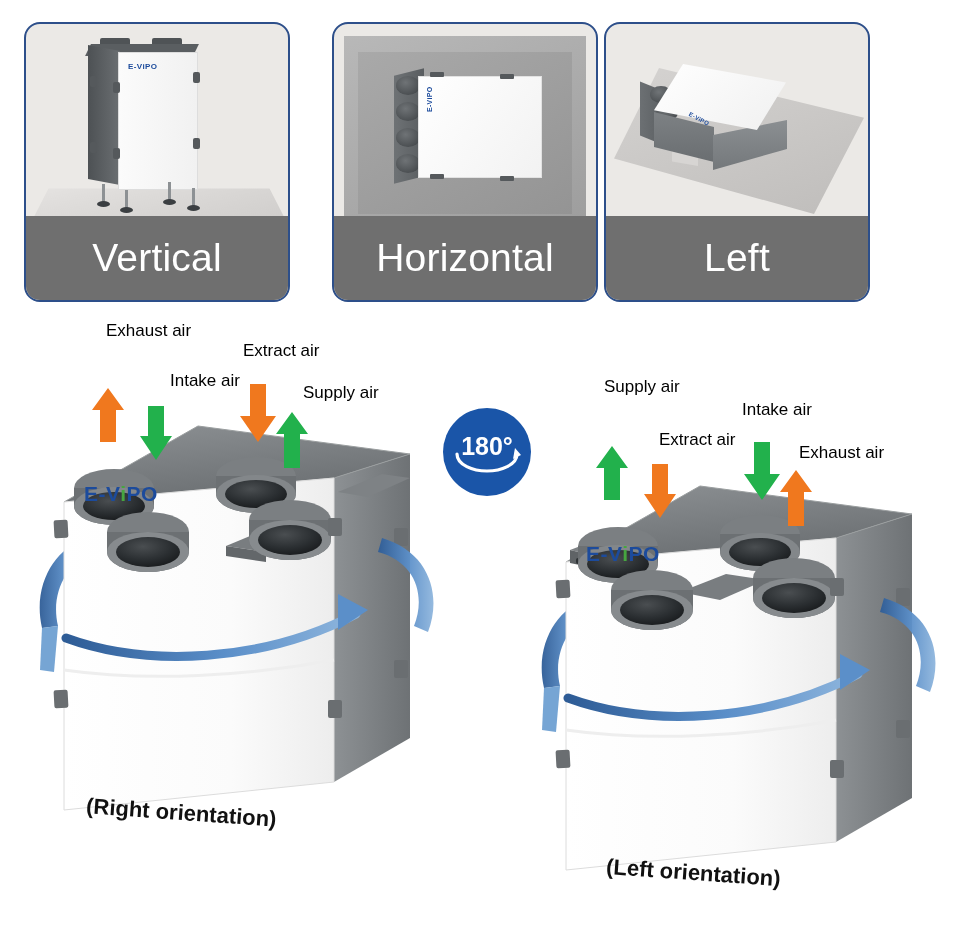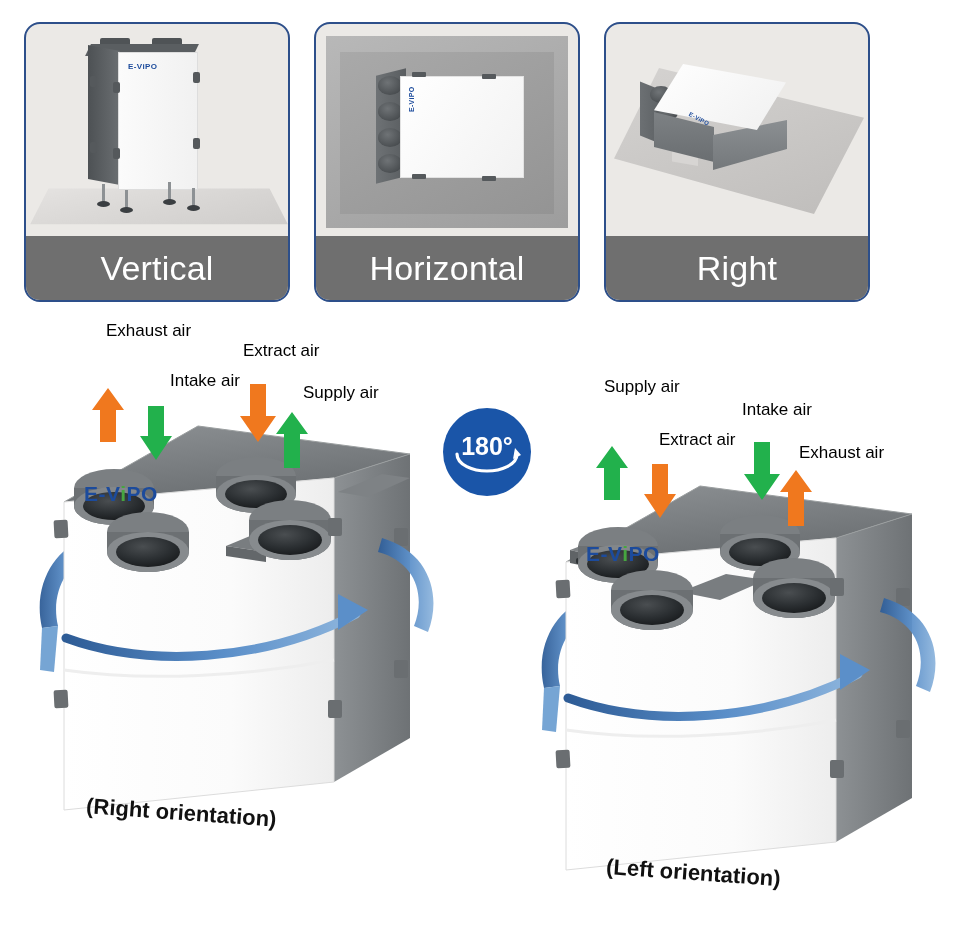--- a/index.html
+++ b/index.html
@@ -12,28 +12,28 @@
 
   
   .cards{position:absolute;left:0;top:0;width:960px;height:310px;}
   .card{
     position:absolute;top:22px;width:266px;height:280px;
     border:2px solid #2d4f8a;border-radius:16px;
     background:#ebe9e6;overflow:hidden;
     box-sizing:border-box;
   }
   .card.c1{left:24px;}
-  .card.c2{left:314px;padding-left:28px;}
+  .card.c2{left:332px;padding-left:28px;}
   .card.c3{left:604px;}
   .card-photo{position:absolute;left:0;top:0;width:100%;height:216px;overflow:hidden;}
   .card-label{
-    position:absolute;left:0;bottom:0;width:100%;height:64px;
+    position:absolute;left:0;bottom:0;width:100%;height:84px;
     background:#6f6f6f;color:#ffffff;
     display:flex;align-items:center;justify-content:center;
-    font-size:34px;letter-spacing:.2px;
+    font-size:39px;letter-spacing:.2px;
   }
 
   
   .p1-floor{position:absolute;left:14px;top:152px;width:238px;height:58px;
     background:linear-gradient(160deg,#e4e2e0,#cfcdcb);
     transform:perspective(300px) rotateX(52deg);}
   .p1-body{position:absolute;left:92px;top:28px;width:78px;height:136px;
     background:linear-gradient(90deg,#fbfbfb,#f1f1f1);border:1px solid #ddd;}
   .p1-side{position:absolute;left:62px;top:24px;width:32px;height:134px;
     background:linear-gradient(90deg,#4d5154,#6b6f72);
@@ -170,21 +170,21 @@
       <div class="p3-foot" style="left:140px;top:106px;"></div>
       <div class="p3-ducts"></div>
       <div class="p3-duct" style="left:44px;top:62px;"></div>
       <div class="p3-duct" style="left:50px;top:80px;"></div>
       <div class="p3-duct" style="left:56px;top:97px;"></div>
       <div class="p3-frontL"></div>
       <div class="p3-frontR"></div>
       <div class="p3-top"></div>
       <div class="p3-logo">E-V<span class="dot">i</span>PO</div>
     </div>
-    <div class="card-label">Right</div>
+    <div class="card-label">Left</div>
   </div>
 </div>
 
 <div class="rot-badge">
   <svg width="88" height="88" viewBox="0 0 88 88">
     <path d="M14 46 C14 57, 30 63, 44 63 C58 63, 74 57, 74 46" stroke="#ffffff" stroke-width="3.2" fill="none" stroke-linecap="round"></path>
     <path d="M72 40 L78 47 L70 51 Z" fill="#ffffff"></path>
     <text x="44" y="47" fill="#ffffff" font-size="25" font-weight="bold" text-anchor="middle" font-family="Liberation Sans, sans-serif">180°</text>
   </svg>
 </div>

